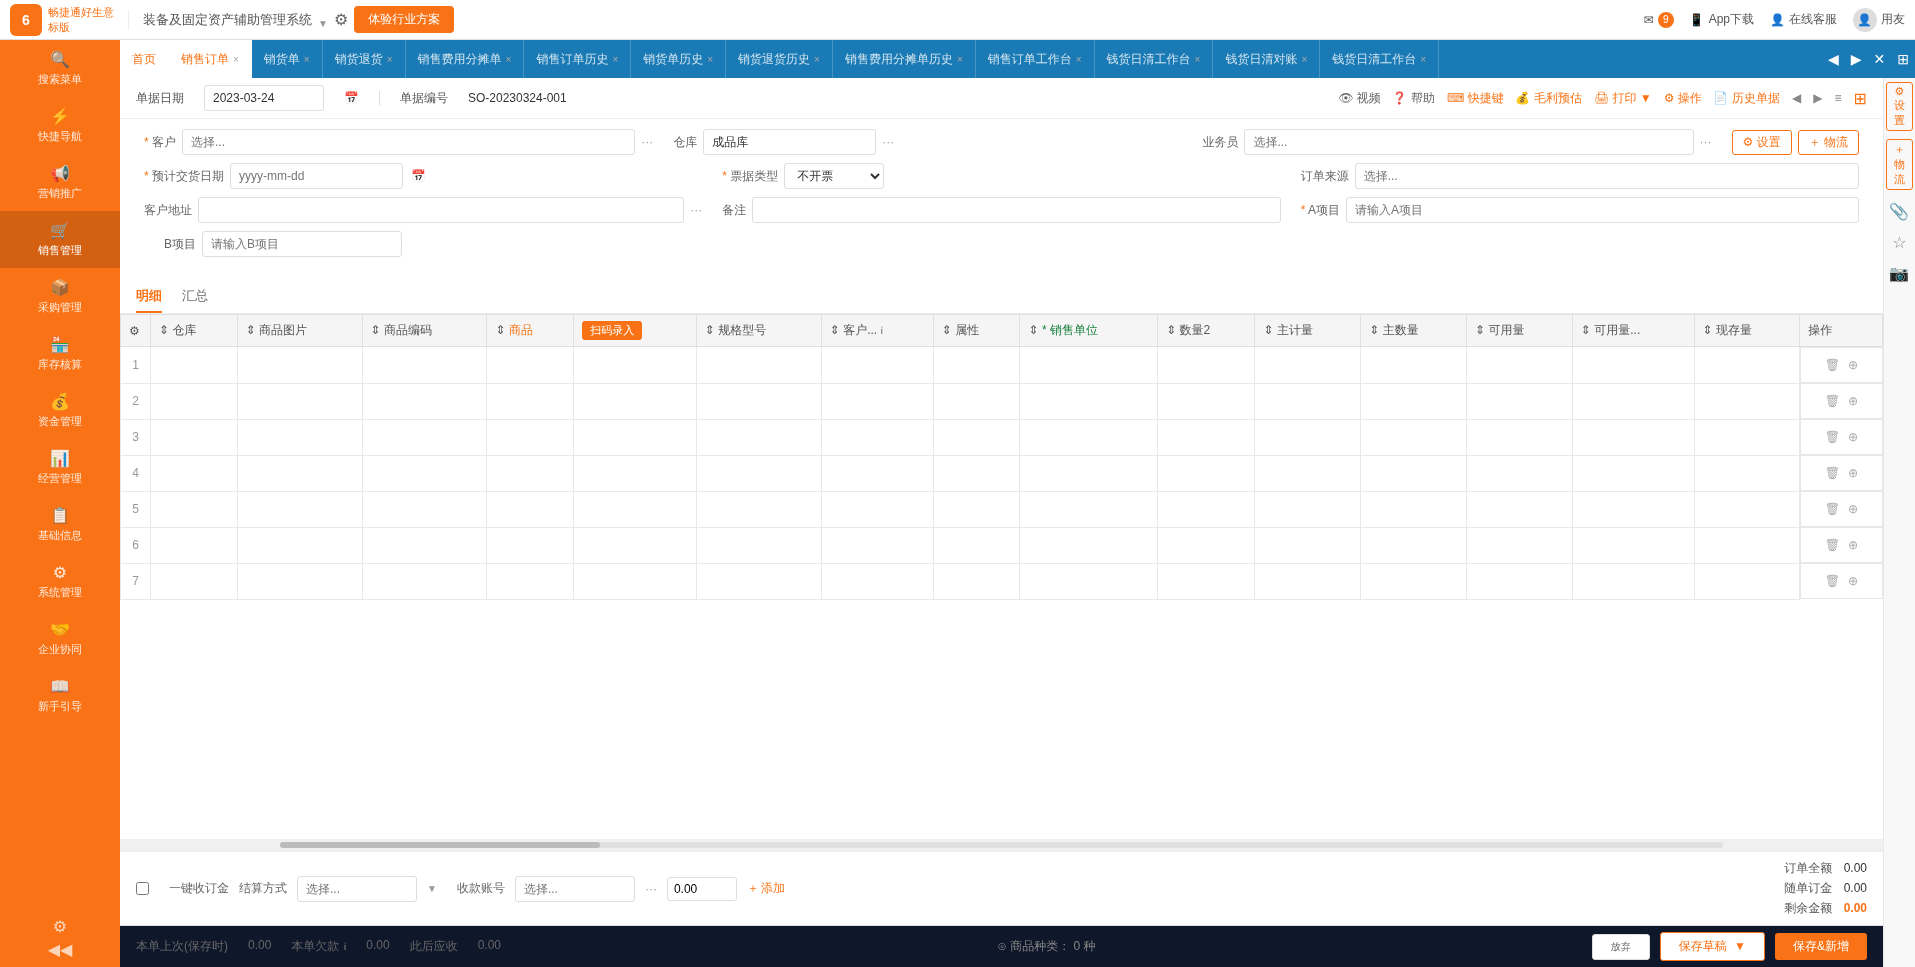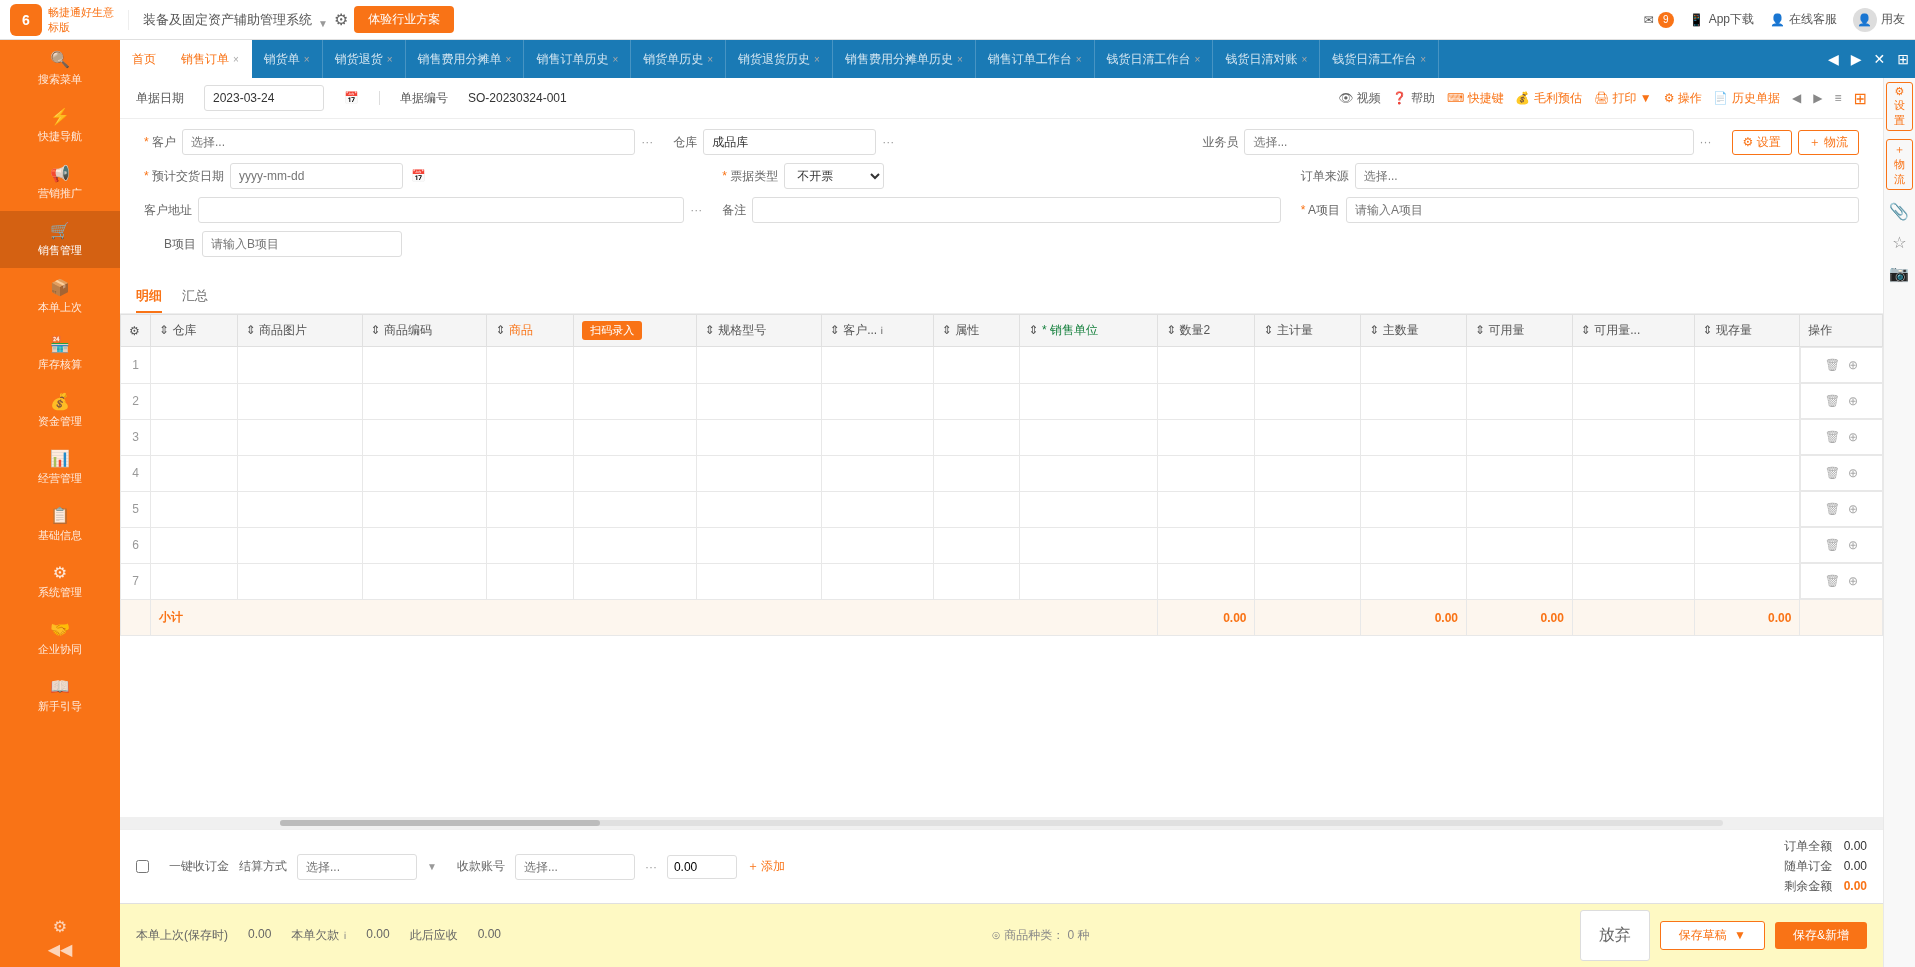--- a/index.html
+++ b/index.html
@@ -58,25 +58,25 @@
     .data-table { width: 100%; border-collapse: collapse; font-size: 12px; }
     .data-table th { background: #f5f5f5; border: 1px solid #e0e0e0; padding: 6px 8px; text-align: left; white-space: nowrap; color: #555; font-weight: normal; position: sticky; top: 0; z-index: 2; }
     .data-table td { border: 1px solid #e8e8e8; padding: 6px 8px; height: 36px; }
     .row-num { color: #999; text-align: center; }
     .scan-btn { background: #f97316; color: white; border: none; padding: 2px 8px; border-radius: 3px; font-size: 11px; cursor: pointer; }
     .col-ops { display: flex; gap: 4px; align-items: center; justify-content: center; }
     .subtotal-row td { background: #fdf6ee; font-weight: bold; color: #f97316; }
     .subtotal-label { color: #f97316; font-weight: bold; }
 
     
-    .footer-bar { background: #fef9c3; border-top: 1px solid #e0e0e0; padding: 6px 16px; display: flex; align-items: center; justify-content: space-between; font-size: 12px; }
+    .footer-bar { background: #0f172a; border-top: 1px solid #e0e0e0; padding: 6px 16px; display: flex; align-items: center; justify-content: space-between; font-size: 12px; }
     .footer-left { display: flex; gap: 20px; color: #666; }
     .footer-center { color: #888; }
     .footer-right { display: flex; gap: 10px; align-items: center; }
-    .btn-discard { border: 1px solid #ddd; background: white; color: #666; padding: 14px 18px; border-radius: 3px; cursor: pointer; font-size: 16px; }
+    .btn-discard { border: 1px solid #ddd; background: white; color: #666; padding: 5px 18px; border-radius: 3px; cursor: pointer; font-size: 10px; }
     .btn-save-draft { border: 1px solid #f97316; background: white; color: #f97316; padding: 5px 18px; border-radius: 3px; cursor: pointer; font-size: 12px; }
     .btn-save-new { background: #f97316; color: white; border: none; padding: 5px 18px; border-radius: 3px; cursor: pointer; font-size: 12px; }
 
     
     .scroll-bar-area { height: 12px; background: #f0f0f0; display: flex; align-items: center; padding: 0 160px; }
     .scroll-track { flex: 1; height: 6px; background: #e0e0e0; border-radius: 3px; position: relative; }
     .scroll-thumb { width: 320px; height: 6px; background: #bbb; border-radius: 3px; }
 
     
     .payment-row { display: flex; align-items: center; gap: 10px; padding: 8px 16px; background: #fff; border-top: 1px solid #eee; font-size: 12px; color: #666; }
@@ -144,21 +144,21 @@
       <div class="sidebar-item">
         <span class="sidebar-item-icon">📢</span>
         <span>营销推广</span>
       </div>
       <div class="sidebar-item active">
         <span class="sidebar-item-icon">🛒</span>
         <span>销售管理</span>
       </div>
       <div class="sidebar-item">
         <span class="sidebar-item-icon">📦</span>
-        <span>本单上次</span>
+        <span>采购管理</span>
       </div>
       <div class="sidebar-item">
         <span class="sidebar-item-icon">🏪</span>
         <span>库存核算</span>
       </div>
       <div class="sidebar-item">
         <span class="sidebar-item-icon">💰</span>
         <span>资金管理</span>
       </div>
       <div class="sidebar-item">
@@ -521,33 +521,20 @@
                   <td></td>
                   <td></td>
                   <td></td>
                   <td></td>
                   <td class="col-ops">
                     <span style="cursor:pointer;color:#aaa;">🗑</span>
                     <span style="cursor:pointer;color:#aaa;margin-left:4px;">⊕</span>
                   </td>
                 </tr>
 
-                <tr class="subtotal-row">
-                  <td></td>
-                  <td colspan="9" style="text-align:left;padding-left:8px;">
-                    <span class="subtotal-label">小计</span>
-                  </td>
-                  <td style="text-align:right;color:#f97316;font-weight:bold;">0.00</td>
-                  <td></td>
-                  <td style="text-align:right;color:#f97316;font-weight:bold;">0.00</td>
-                  <td style="text-align:right;color:#f97316;font-weight:bold;">0.00</td>
-                  <td></td>
-                  <td style="text-align:right;color:#f97316;font-weight:bold;">0.00</td>
-                  <td></td>
-                </tr>
               </tbody>
             </table>
           </div>
 
           <div class="scroll-bar-area">
             <div class="scroll-track">
               <div class="scroll-thumb"></div>
             </div>
           </div>
 

